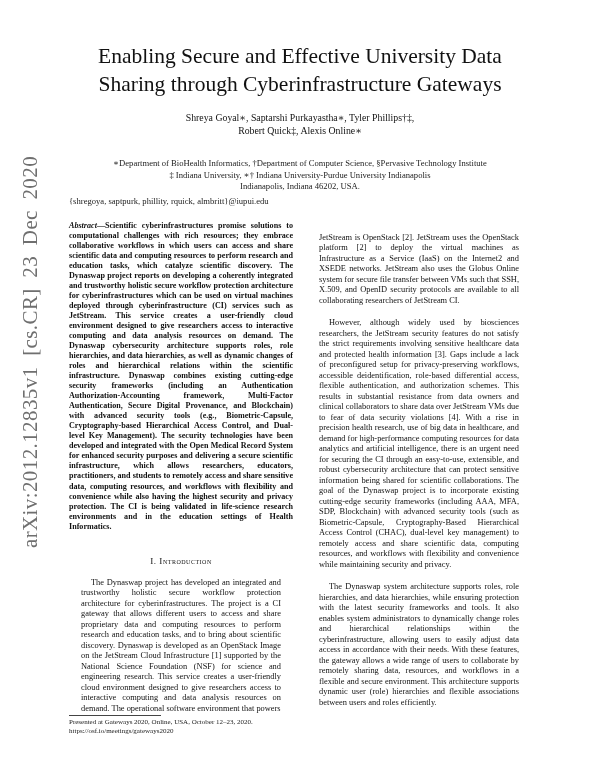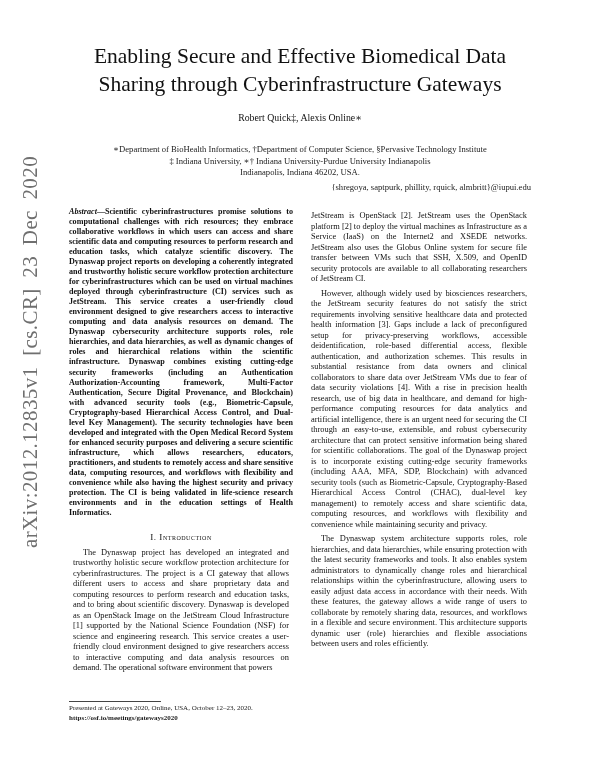--- a/index.html
+++ b/index.html
@@ -13,52 +13,53 @@
     transform:translate(-50%,-50%) rotate(-90deg);
     white-space:nowrap; font-size:21px; color:#6f6f6f;
     letter-spacing:0.4px; word-spacing:5px;
   }
   .content { position:absolute; left:69px; top:30px; width:462px; }
   .title { text-align:center; font-size:21.5px; line-height:1.32; margin:12px 0 0 0; font-weight:normal; color:#111; }
   .tline { display:block; }
   .authors { text-align:center; font-size:9.8px; line-height:1.4; margin-top:12px; color:#111; }
   .aline { display:block; }
   .affils { text-align:center; font-size:8.6px; line-height:1.34; margin-top:20px; color:#222; }
-  .email { text-align:right; font-size:8.6px; margin-top:3px; color:#222; }
+  .email { text-align:left; font-size:8.6px; margin-top:3px; color:#222; }
   .columns { display:flex; gap:14px; margin-top:15px;justify-content:center; }
   .col { width:224px; }
   .col-left { position:relative; min-height:527px; }
   .abstract { font-size:8.1px; font-weight:bold; line-height:1.24; text-align:justify; color:#111; margin:0; }
   .abstract-label { font-style:italic; }
   .section-heading {
     text-align:center; font-variant:small-caps; font-weight:normal;
-    font-size:9.2px; letter-spacing:0.5px; margin:14px 0 6px 0; color:#111;
+    font-size:9.2px; letter-spacing:0.5px; margin:24px 0 6px 0; color:#111;
   }
-  .body-para { font-size:8.4px; line-height:1.25; text-align:justify; text-indent:10px; margin:4px; color:#111; }
+  .body-para { font-size:8.4px; line-height:1.25; text-align:justify; text-indent:10px; margin:12px; color:#111; }
   .no-indent { text-indent:0; }
   .footnote { position:absolute; bottom:11px; left:0; width:224px; font-size:7px; line-height:1.35; color:#222; }
   .footnote-rule { width:92px; border-top:0.7px solid #444; margin-bottom:2px; }
   .fline { display:block; }
-  .fn-url { text-decoration:none; color:#222;font-weight:bold; }
+  .fn-url { text-decoration:none; color:#222; }
 </style>
 </head>
 <body>
 
 <div class="page">
 
   <div class="watermark">arXiv:2012.12835v1 [cs.CR] 23 Dec 2020</div>
 
   <div class="content">
 
     <h1 class="title">
-      <span class="tline">Enabling Secure and Effective Biomedical Data</span>
+      <span class="tline">Enabling Secure and Effective University Data</span>
       <span class="tline">Sharing through Cyberinfrastructure Gateways</span>
     </h1>
 
     <div class="authors">
+      <span class="aline">Shreya Goyal∗, Saptarshi Purkayastha∗, Tyler Phillips†‡,</span>
       <span class="aline">Robert Quick‡, Alexis Online∗</span>
     </div>
 
     <div class="affils">
       <span class="aline">∗Department of BioHealth Informatics, †Department of Computer Science, §Pervasive Technology Institute</span>
       <span class="aline">‡ Indiana University, ∗† Indiana University-Purdue University Indianapolis</span>
       <span class="aline">Indianapolis, Indiana 46202, USA.</span>
     </div>
 
     <div class="email">{shregoya, saptpurk, phillity, rquick, almbritt}@iupui.edu</div>

